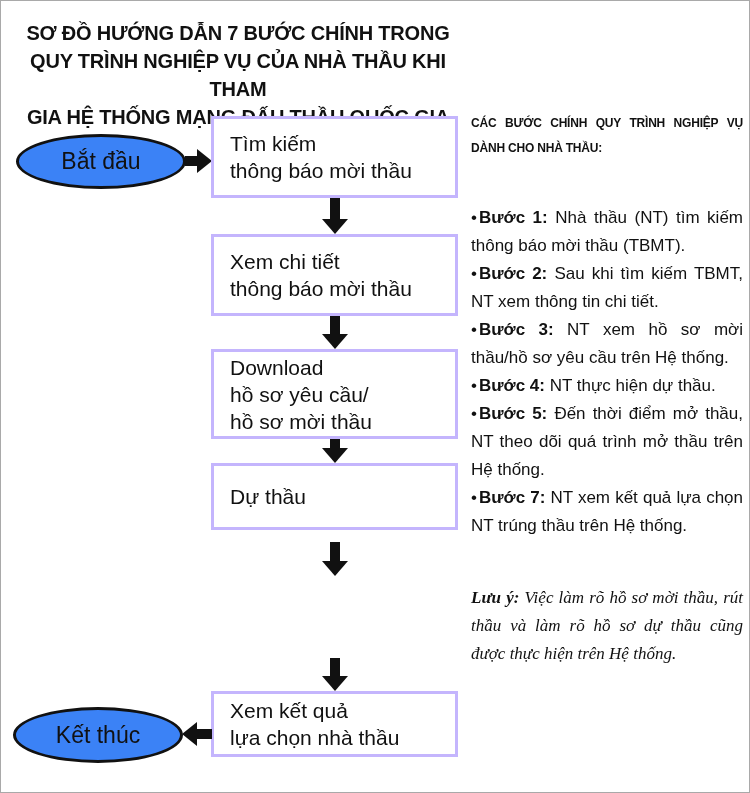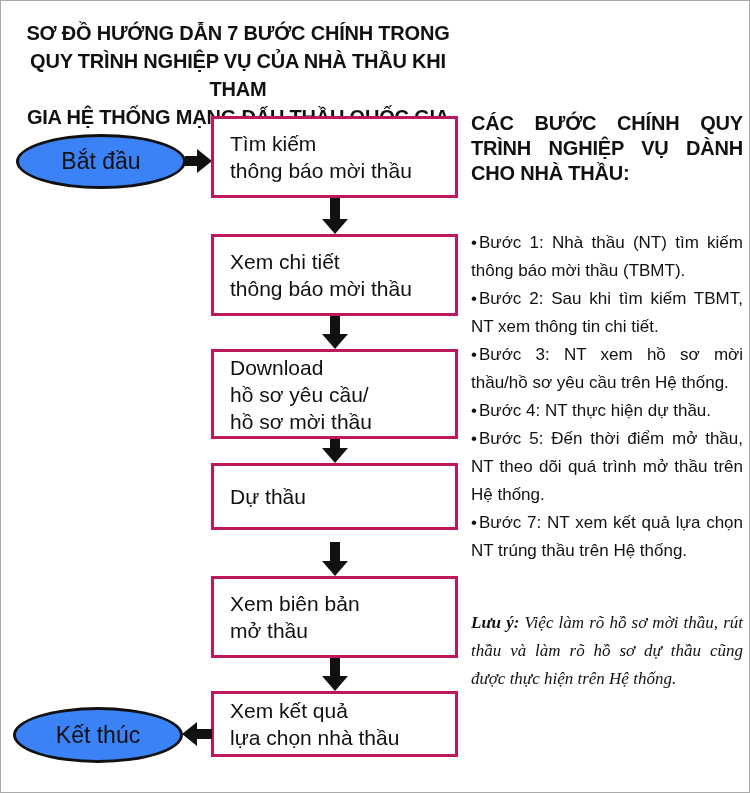--- a/index.html
+++ b/index.html
@@ -10,21 +10,21 @@
   }
   
   .title{
     position:absolute;left:8px;top:18px;width:458px;
     text-align:center;font-weight:700;font-size:20px;line-height:28px;
     letter-spacing:-0.2px;
   }
   
   .fbox{
     position:absolute;left:210px;width:247px;
-    border:3px solid #be185d;background:#fff;box-sizing:border-box;
+    border:3px solid #c4b5fd;background:#fff;box-sizing:border-box;
     display:flex;align-items:center;
     padding-left:16px;font-size:21px;line-height:27px;
   }
   .fbox span{white-space:pre-line;}
   
   .ellipse{
     position:absolute;border:3px solid #111;border-radius:50%;
     background:#3b82f6;box-sizing:border-box;
     display:flex;align-items:center;justify-content:center;
     font-size:23px;
@@ -32,25 +32,25 @@
   
   .v-arrow{position:absolute;left:320px;width:27px;display:flex;flex-direction:column;align-items:center;}
   .v-arrow .shaft{width:10px;flex:1;background:#111;}
   .v-arrow .head{width:0;height:0;border-left:13px solid transparent;border-right:13px solid transparent;border-top:15px solid #111;}
   .h-arrow{position:absolute;display:flex;align-items:center;}
   .h-arrow .shaft{height:10px;flex:1;background:#111;}
   .h-arrow .head-right{width:0;height:0;border-top:12px solid transparent;border-bottom:12px solid transparent;border-left:15px solid #111;}
   .h-arrow .head-left{width:0;height:0;border-top:12px solid transparent;border-bottom:12px solid transparent;border-right:15px solid #111;}
   
   .panel{position:absolute;left:470px;top:110px;width:272px;}
-  .heading{font-weight:700;font-size:20px;line-height:25px;text-align:justify;letter-spacing:-0.2px;}
+  .heading{font-weight:700;font-size:12px;line-height:25px;text-align:justify;letter-spacing:-0.2px;}
   .bullets{margin-top:43px;}
   .bullet{margin:0;font-size:17px;line-height:28px;text-align:justify;}
   .bullet .dot{margin-right:2px;}
-  .bullet b{font-weight:400;}
+  .bullet b{font-weight:700;}
   .note{margin-top:44px;font-family:"Liberation Serif",serif;font-style:italic;font-size:17px;line-height:28px;text-align:justify;}
   .note b{font-weight:700;}
 </style>
 </head>
 <body>
 
 <div class="page">
 
   <div class="title">
     <div>SƠ ĐỒ HƯỚNG DẪN 7 BƯỚC CHÍNH TRONG</div>
@@ -95,24 +95,20 @@
   </div>
 
   <div class="fbox" style="top:462px;height:67px;">
     <span>Dự thầu</span>
   </div>
   <div class="v-arrow" style="top:541px;height:34px;">
     <div class="shaft"></div>
     <div class="head"></div>
   </div>
 
-  <div class="fbox" style="top:575px;height:82px;">
-    <span>Xem biên bản
-mở thầu</span>
-  </div>
   <div class="v-arrow" style="top:657px;height:33px;">
     <div class="shaft"></div>
     <div class="head"></div>
   </div>
 
   <div class="fbox" style="top:690px;height:66px;">
     <span>Xem kết quả
 lựa chọn nhà thầu</span>
   </div>
 

